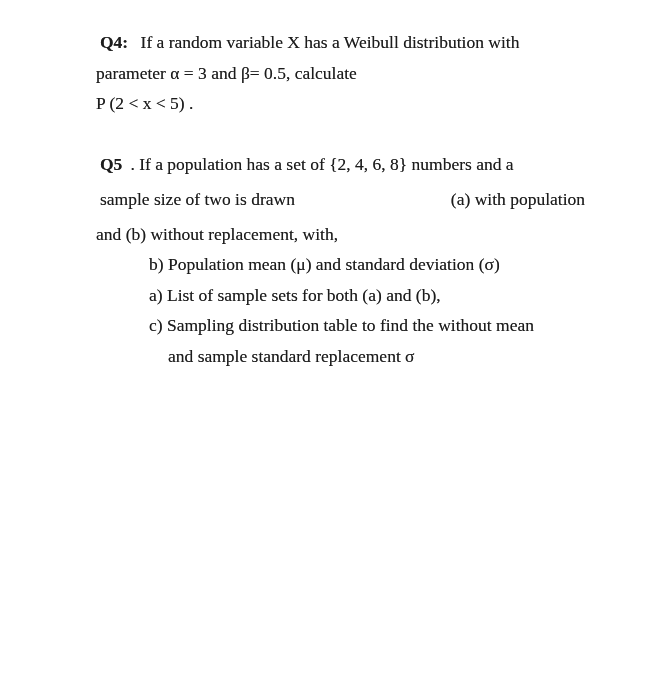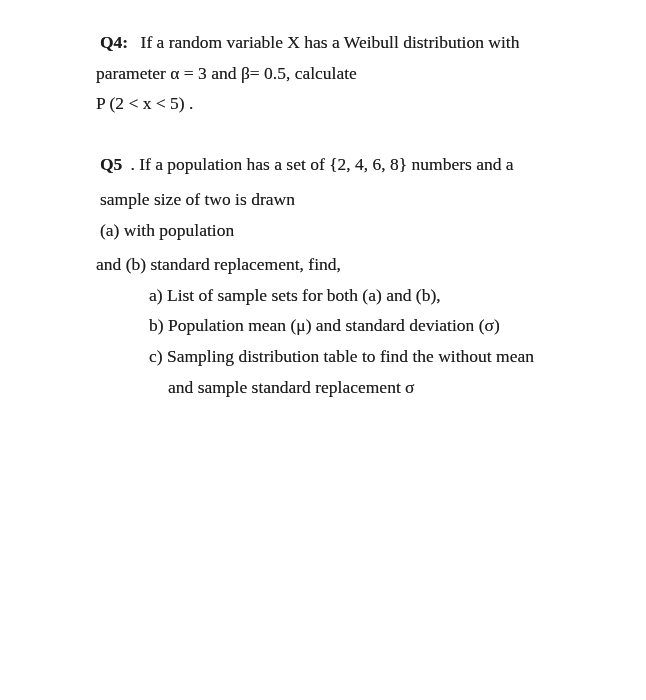--- a/index.html
+++ b/index.html
@@ -26,21 +26,20 @@
     top: 11px;
     width: 502px;
   }
   .q-label { font-weight: bold; }
   .para { margin: 0; }
   .para-gap { height: 22.6px; }
   .split-line {
     display: flex;
     justify-content: space-between;
     width: 501px;
-    flex-direction: column;
   }
   .list-item { padding-left: 57px; }
   .list-cont { padding-left: 76px; }
 </style>
 </head>
 <body>
 
 <div class="page">
   <div class="content">
 
@@ -51,21 +50,21 @@
     </div>
 
     <div class="para-gap"></div>
 
     <div class="para">
       <div><span class="q-label">Q5</span><span>. If a population has a set of {2, 4, 6, 8} numbers and a</span></div>
       <div class="split-line">
         <span>sample size of two is drawn</span>
         <span>(a) with population</span>
       </div>
-      <div>and (b) standard replacement, find,</div>
+      <div>and (b) without replacement, with,</div>
+      <div class="list-item">b) Population mean (μ) and standard deviation (σ)</div>
       <div class="list-item">a) List of sample sets for both (a) and (b),</div>
-      <div class="list-item">b) Population mean (μ) and standard deviation (σ)</div>
       <div class="list-item">c) Sampling distribution table to find the without mean</div>
       <div class="list-cont">and sample standard replacement σ</div>
     </div>
 
   </div>
 </div>
 
 </body></html>

